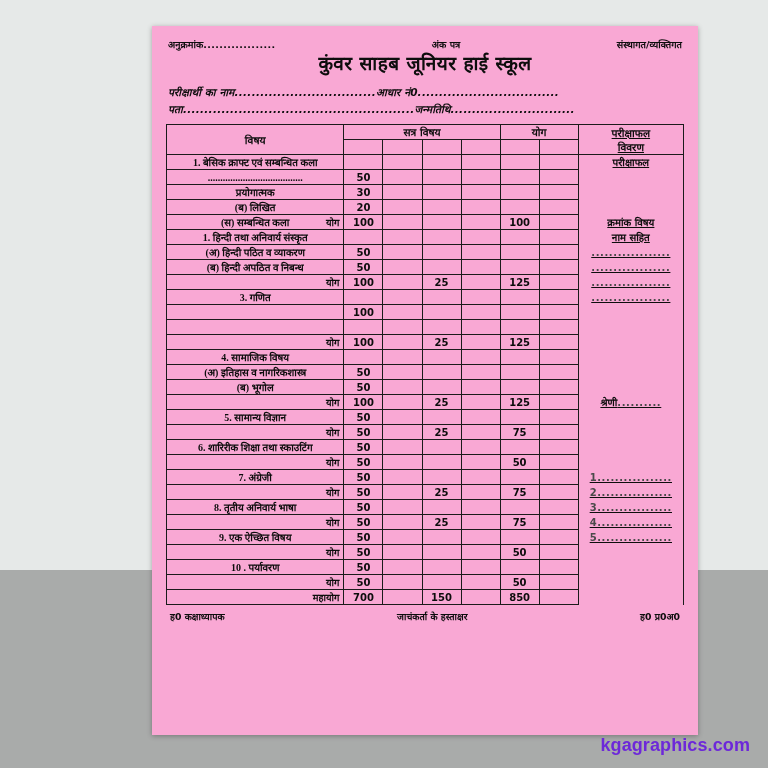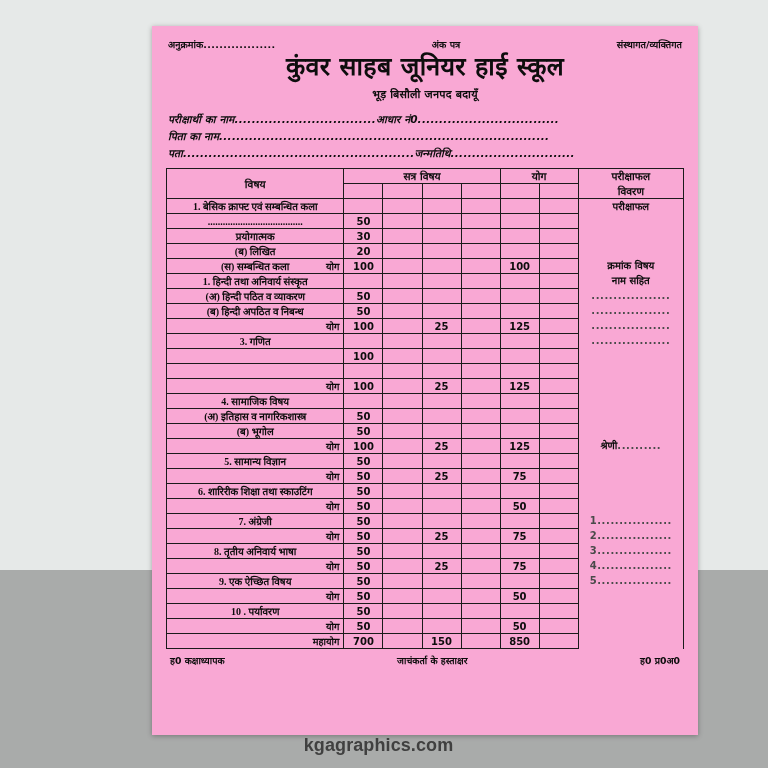--- a/index.html
+++ b/index.html
@@ -7,44 +7,44 @@
     width:768px;height:768px;overflow:hidden;
     font-family:"Liberation Sans","DejaVu Sans",sans-serif;
     position:relative;
   }
   #backdrop{
     position:absolute;inset:0;
     background:linear-gradient(to bottom,#e6e9e8 0%,#e6e9e8 74.2%,#a9abaa 74.2%,#a9abaa 100%);
   }
   #watermark{
     position:absolute;left:7px;right:18px;bottom:12px;
-    text-align:center;
+    text-align:right;
     font-family:"Liberation Sans","DejaVu Sans",sans-serif;
-    font-size:18px;font-weight:700;color:#404040;
+    font-size:18px;font-weight:700;color:#6d28d9;
     letter-spacing:.1px;
   }
   
   #paper{
     position:absolute;left:152px;top:26px;width:546px;height:709px;
     background:#f9a8d4;
     box-shadow:0 1px 5px rgba(0,0,0,.30);
     box-sizing:border-box;
     padding:12px 14px 6px 14px;
     color:#0d0d0d;
     font-family:"DejaVu Sans","Liberation Sans",sans-serif;
   }
   
   .toprow{
     display:flex;justify-content:space-between;align-items:baseline;
     font-size:9.5px;font-weight:700;
     padding:0 2px;
   }
   .toprow .dots{font-weight:700;letter-spacing:.4px;}
   .school-name{
-    text-align:center;font-size:25px;font-weight:700;
+    text-align:center;font-size:19px;font-weight:700;
     letter-spacing:.4px;line-height:1.12;margin-top:2px;
     font-family:"DejaVu Sans","Liberation Sans",sans-serif;
   }
   .school-sub{
     text-align:center;font-size:11px;font-weight:700;
     margin-top:5px;letter-spacing:.2px;
   }
   
   .fields{margin-top:10px;padding:0 2px;font-style:italic;}
   .fld{
@@ -72,21 +72,21 @@
     text-align:left;padding:0 3px 0 4px;
     font-size:9.6px;font-weight:700;
     white-space:nowrap;position:relative;font-family:Liberation Serif, serif;
   }
   .subject-cell .yog{
     position:absolute;right:4px;top:50%;transform:translateY(-50%);
     font-size:9.6px;font-weight:700;
   }
   .res-cell{
     text-align:left;padding:0 4px;font-size:9.4px;font-weight:700;
-    vertical-align:top;line-height:1.35;
+    vertical-align:top;line-height:1.35;text-decoration:underline;
   }
   .num{font-size:11px;font-weight:700;}
   .nb-top{border-top:none !important;}
   .nb-bottom{border-bottom:none !important;}
   .sep{border-top:1.6px solid #111 !important;}
   .hdr-subject{font-size:13px;font-weight:700;}
   .dotline{letter-spacing:.6px;color:#4a4a4a;font-weight:700;}
   
   .footer{
     display:flex;justify-content:space-between;align-items:flex-end;
@@ -102,28 +102,24 @@
 
   <div class="toprow">
     <div>
       <span>अनुक्रमांक</span><span class="dots">..................</span>
     </div>
     <div>अंक पत्र</div>
     <div>संस्थागत/व्यक्तिगत</div>
   </div>
 
   <div class="school-name">कुंवर साहब जूनियर हाई स्कूल</div>
-  <div class="school-sub">भूड़ बिसौली जनपद बदायूँ</div>
 
   <div class="fields">
     <div class="fld">
       <span class="lead">परीक्षार्थी का नाम</span><span class="dotfill">.................................</span><span class="lead">आधार नं0</span><span class="dotfill">.................................</span>
-    </div>
-    <div class="fld">
-      <span class="lead">पिता का नाम</span><span class="dotfill">.............................................................................</span>
     </div>
     <div class="fld">
       <span class="lead">पता</span><span class="dotfill">......................................................</span><span class="lead">जन्मतिथि</span><span class="dotfill">.............................</span>
     </div>
   </div>
 
   <table class="marks">
     <colgroup>
       <col class="c-subject">
       <col class="c-num">

